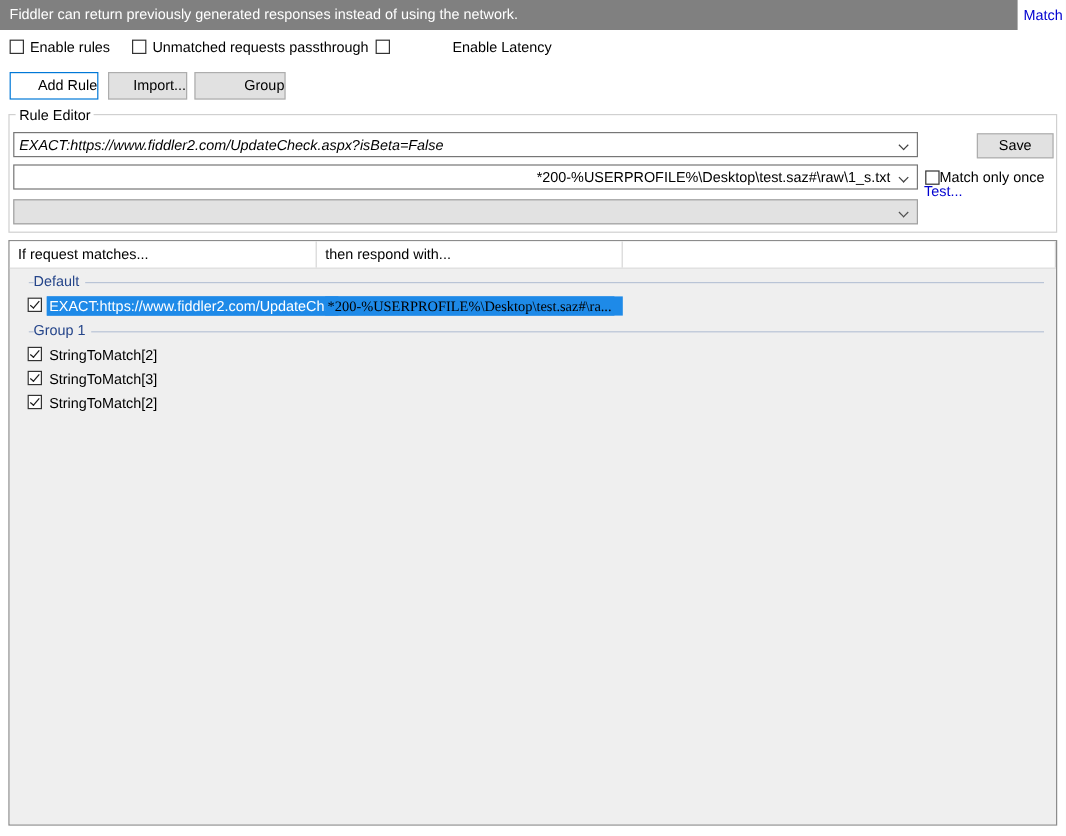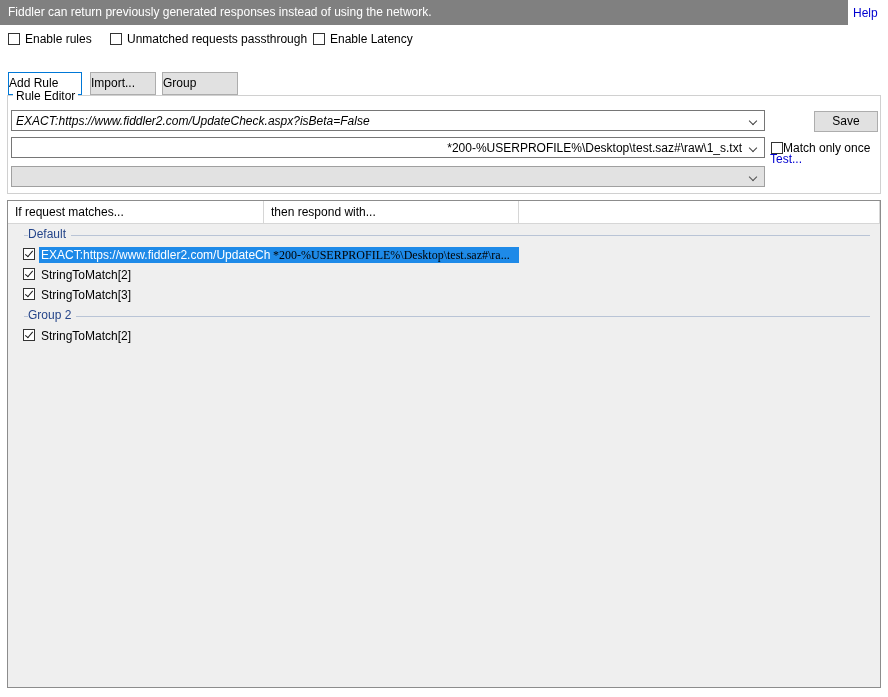--- a/index.html
+++ b/index.html
@@ -90,29 +90,29 @@
   }
 
   
   .btn-row {
     position: absolute;
     left: 0; top: 60px;
     height: 23px;
   }
   .btn {
     position: absolute;
-    top: 12px;
+    top: 0;
     height: 23px;
     background: #e1e1e1;
     border: 1px solid #adadad;
     box-sizing: border-box;
     font-family: "Liberation Sans", sans-serif;
     font-size: 12px;
     color: #000000;
-    text-align: left;
+    text-align: right;
     line-height: 21px;
     cursor: pointer;
     padding: 0;
   }
   .btn.primary {
     background: #ffffff;
     border: 1px solid #0078d7;
   }
 
   
@@ -318,33 +318,33 @@
   }
   .row .rtext, .row .rcol2 { z-index: 1; }
 </style>
 </head>
 <body>
 
 <div class="banner-row">
   <div class="banner">
     <div class="banner-text">Fiddler can return previously generated responses instead of using the network.</div>
   </div>
-  <a class="help-link" href="#">Help</a>
+  <a class="help-link" href="#">Match</a>
 </div>
 
 <div class="chk-row" id="options-row">
     <div class="chk" style="left: 8px;">
       <span class="box"></span>
       <span class="lbl">Enable rules</span>
     </div>
     <div class="chk" style="left: 110px;">
       <span class="box"></span>
       <span class="lbl">Unmatched requests passthrough</span>
     </div>
-    <div class="chk" style="left: 313px;">
+    <div class="chk" style="left: 313px; gap: 47px;">
       <span class="box"></span>
       <span class="lbl">Enable Latency</span>
     </div>
   </div>
 
 <div class="btn-row">
   <button class="btn primary" style="left:8px;width:74px;">Add Rule</button>
   <button class="btn" style="left:90px;width:66px;">Import...</button>
   <button class="btn" style="left:162px;width:76px;">Group</button>
 </div>
@@ -385,30 +385,30 @@
       <div class="grp">
         <div class="gline"></div>
         <div class="gname">Default</div>
       </div>
       <div class="row selected">
         <div class="selbar"></div>
         <span class="rchk"><span class="box checked"></span></span>
         <div class="rtext">EXACT:https://www.fiddler2.com/UpdateCh...</div>
         <div class="rcol2">*200-%USERPROFILE%\Desktop\test.saz#\ra...</div>
       </div>
+      <div class="grp">
+        <div class="gline"></div>
+        <div class="gname">Group 1</div>
+      </div>
       <div class="row">
         <span class="rchk"><span class="box checked"></span></span>
         <div class="rtext">StringToMatch[2]</div>
       </div>
       <div class="row">
         <span class="rchk"><span class="box checked"></span></span>
         <div class="rtext">StringToMatch[3]</div>
       </div>
-      <div class="grp">
-        <div class="gline"></div>
-        <div class="gname">Group 2</div>
-      </div>
       <div class="row">
         <span class="rchk"><span class="box checked"></span></span>
         <div class="rtext">StringToMatch[2]</div>
       </div>
     </div>
 </div>
 
 </body></html>

